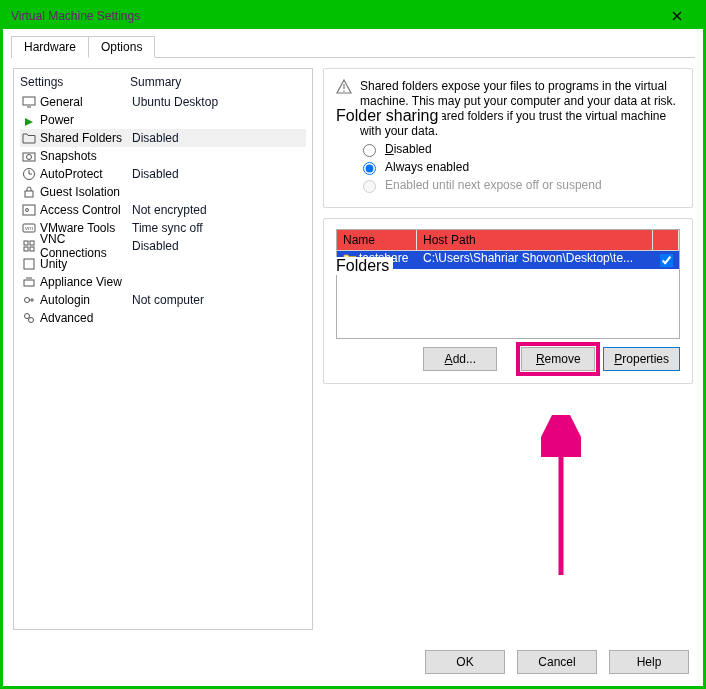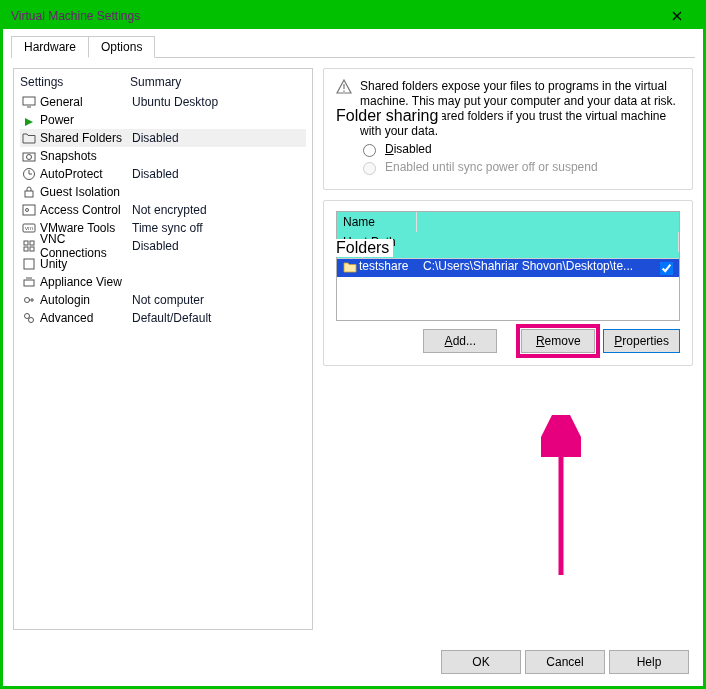--- a/index.html
+++ b/index.html
@@ -141,23 +141,22 @@
   .radio-row.disabled { color: #999; }
   .folders-table {
     border: 1px solid #b0b0b0;
     height: 110px;
     display: flex;
     flex-direction: column;
     margin-bottom: 8px;
   }
   .ft-head {
     display: flex;
-    background: #5eead4;
+    background: #ef4444;
     border-bottom: 1px solid #d0d0d0;
-    flex-direction: column;
   }
   .ft-head-cell {
     padding: 3px 6px;
     border-right: 1px solid #e0e0e0;
     font-size: 12px;
   }
   .ft-name { width: 80px; }
   .ft-path { flex: 1; }
   .ft-chk { width: 26px; }
   .ft-row {
@@ -193,21 +192,21 @@
   .btn.highlight {
     outline: 4px solid #e6007e;
     outline-offset: 1px;
     margin-left: 16px;
   }
   .btn.focus-blue {
     border: 1px solid #0078d7;
   }
   .footer {
     display: flex;
-    gap: 4px;
+    gap: 12px;
     justify-content: flex-end;
     padding: 10px 14px 12px 14px;
   }
   .footer .btn { min-width: 80px; }
   .arrow {
     position: absolute;
     left: 538px;
     top: 412px;
     pointer-events: none;
   }
@@ -359,21 +358,20 @@
             <span class="row-summary">Not computer</span>
           </div>
           <div class="settings-row">
             <span class="row-icon">
               <svg width="14" height="14" viewBox="0 0 14 14">
                 <circle cx="5" cy="5" r="2.5" fill="none" stroke="#555"></circle>
                 <circle cx="9" cy="9" r="2.5" fill="none" stroke="#555"></circle>
               </svg>
             </span>
             <span class="row-label">Advanced</span>
-            <span class="row-summary">Default/Default</span>
           </div>
         </div>
     </div>
 
     <div class="right-panel">
 
       <div class="groupbox">
         <span class="groupbox-title">Folder sharing</span>
         <div class="warn-row">
           <div class="warn-icon">
@@ -382,23 +380,27 @@
                 <line x1="8" y1="5" x2="8" y2="10" stroke="#777" stroke-width="1.2"></line>
                 <circle cx="8" cy="12" r="0.8" fill="#777"></circle>
               </svg>
           </div>
           <div class="warn-text">Shared folders expose your files to programs in the virtual machine. This may put your computer and your data at risk. Only enable shared folders if you trust the virtual machine with your data.</div>
         </div>
         <label class="radio-row">
           <input type="radio" name="fs" style="">
           <span><span class="und">D</span><span>isabled</span></span>
         </label>
+        <label class="radio-row">
+          <input type="radio" name="fs" checked="" style="">
+          <span>Always enabled</span>
+        </label>
         <label class="radio-row disabled">
           <input type="radio" name="fs" disabled="" style="">
-          <span>Enabled until sync power off or suspend</span>
+          <span>Enabled until next expose off or suspend</span>
         </label>
       </div>
 
       <div class="groupbox">
         <span class="groupbox-title">Folders</span>
         <div class="folders-table">
           <div class="ft-head">
             <div class="ft-head-cell ft-name">Name</div>
             <div class="ft-head-cell ft-path">Host Path</div>
             <div class="ft-head-cell ft-chk"></div>

